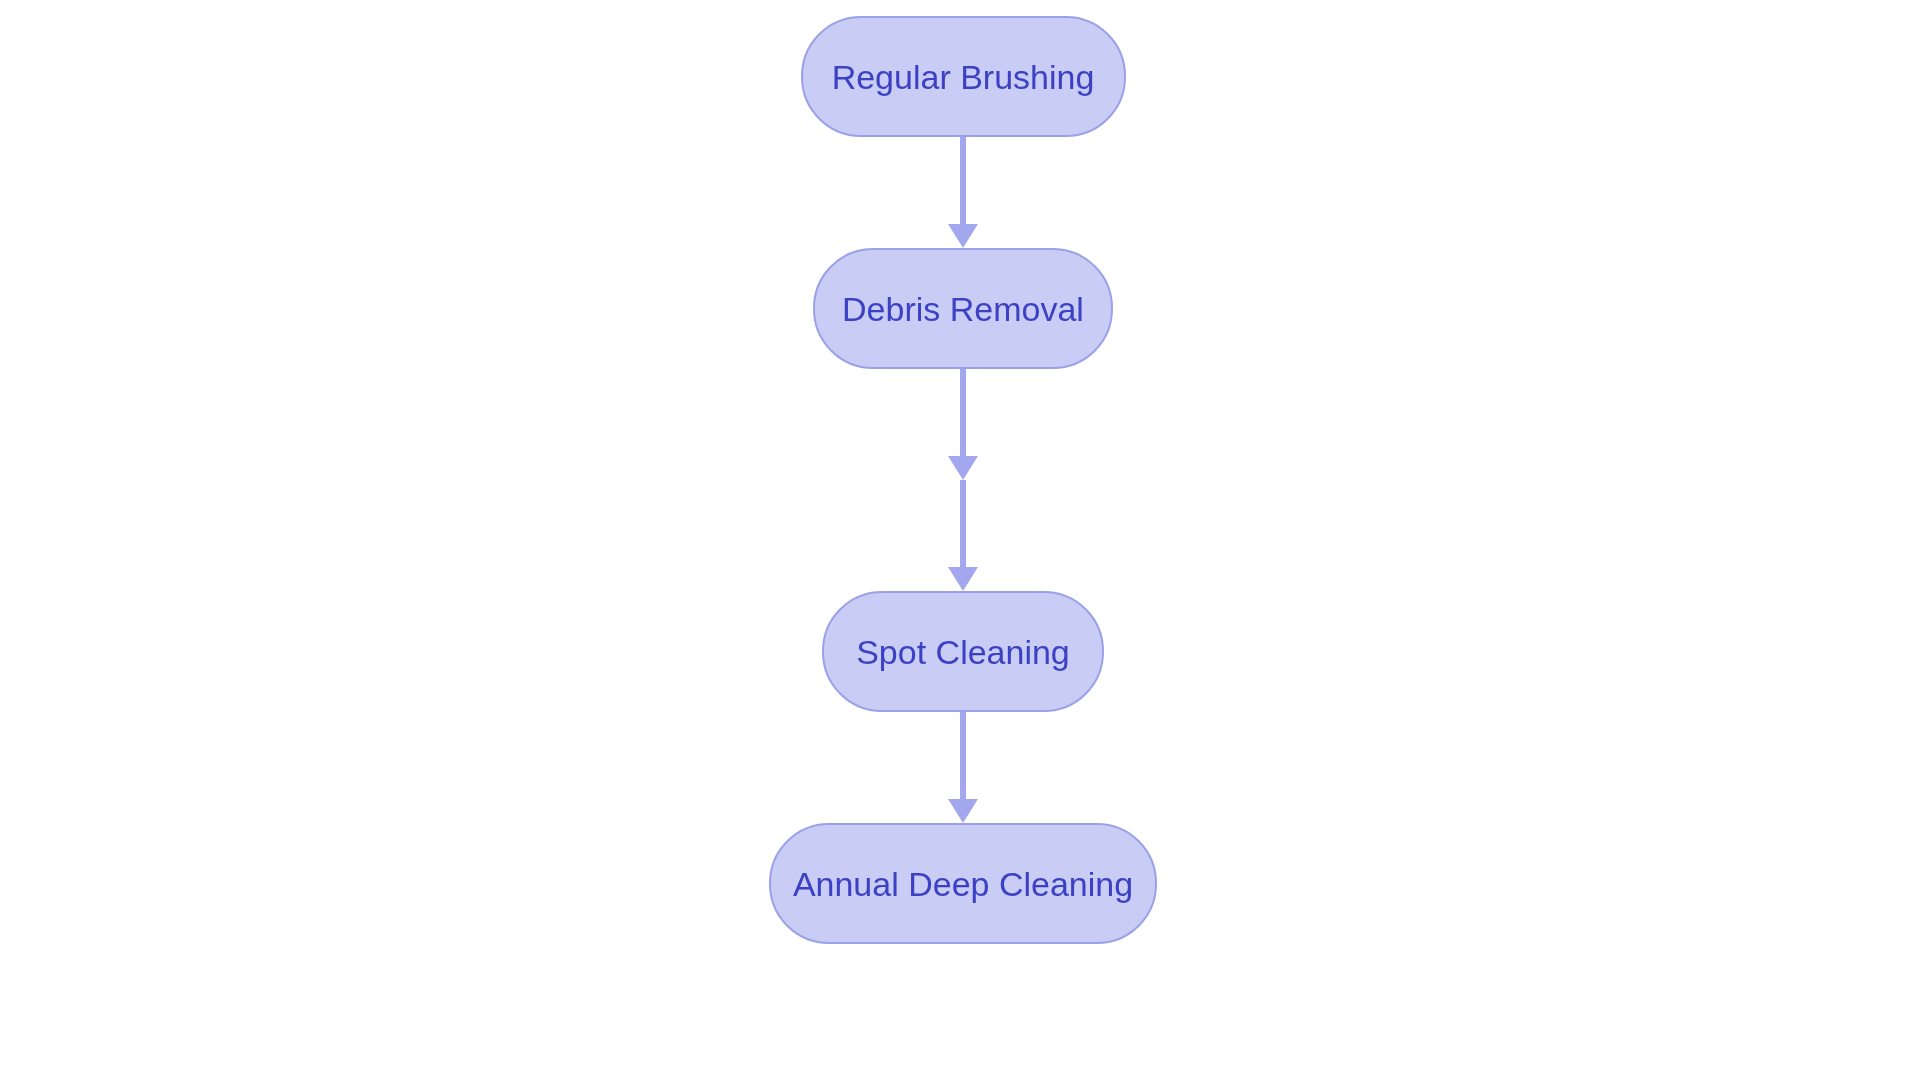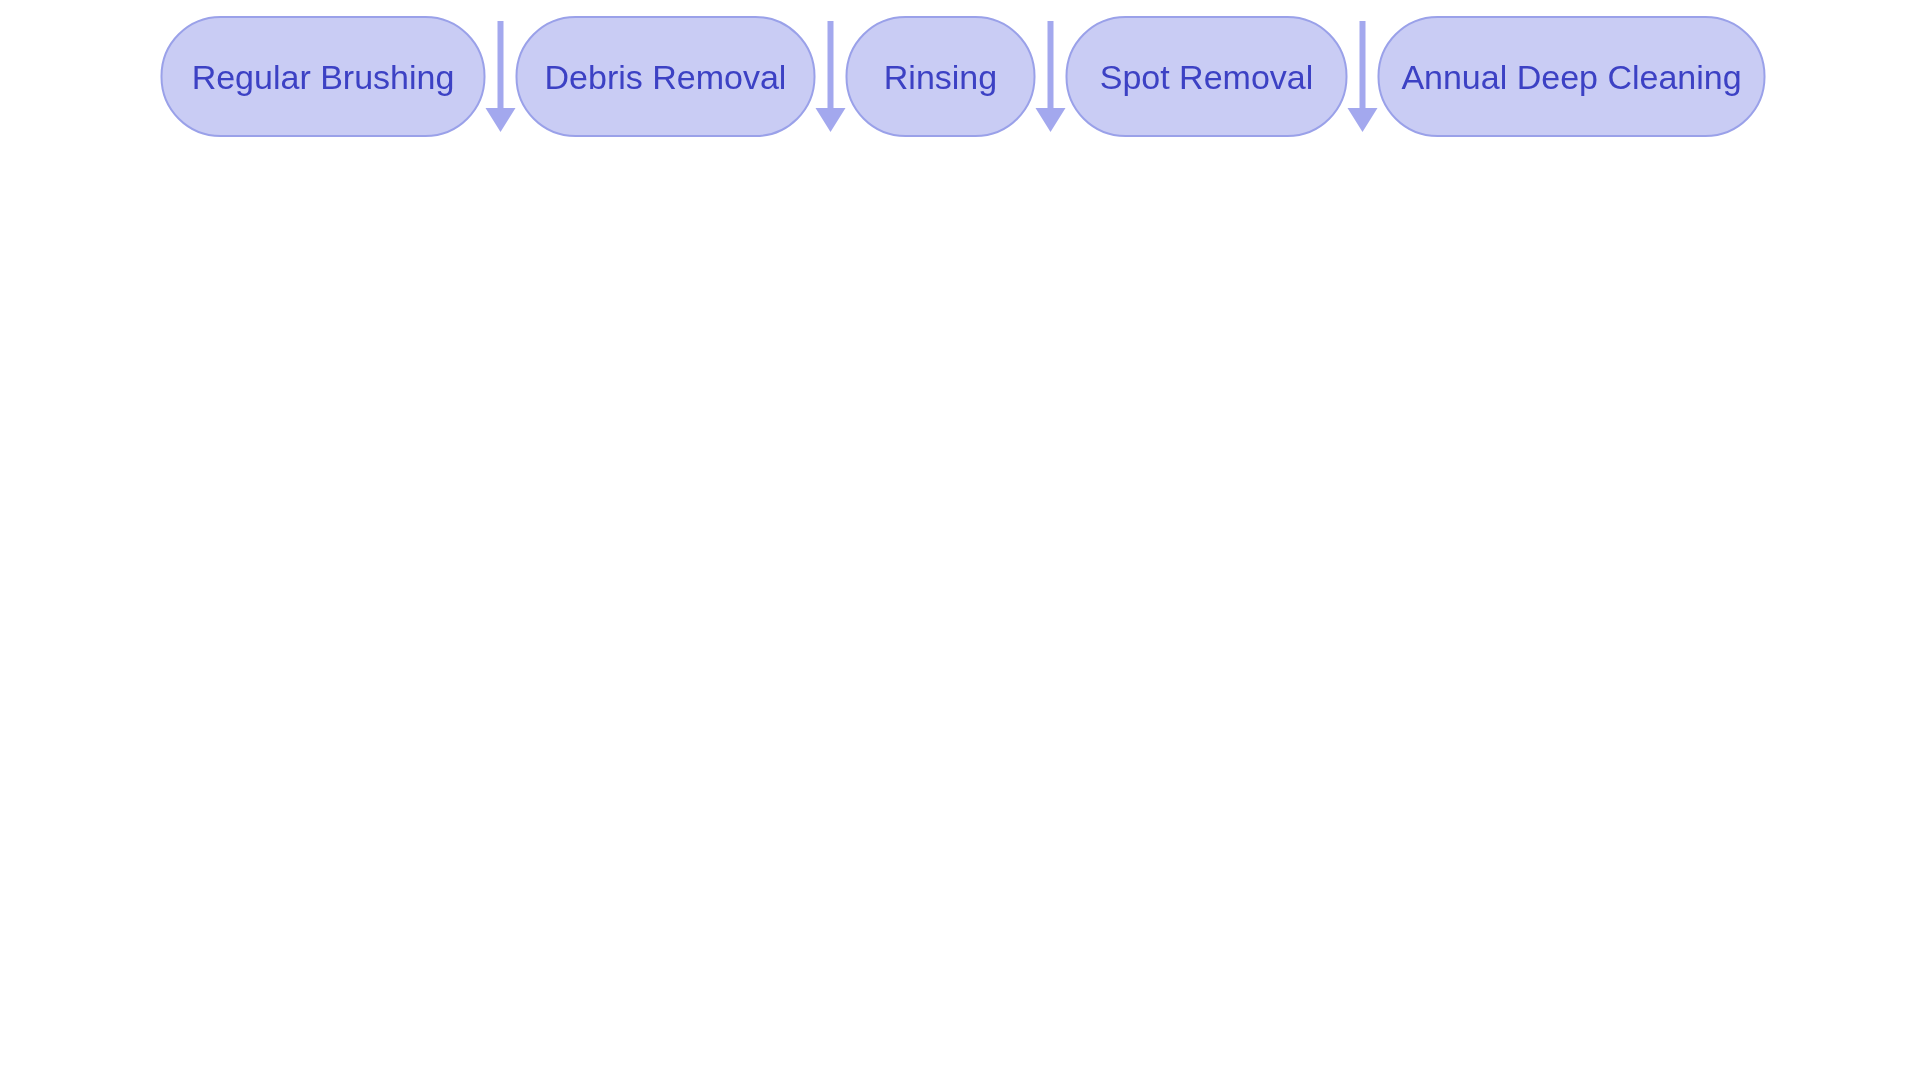--- a/index.html
+++ b/index.html
@@ -11,21 +11,21 @@
     overflow: hidden;
     font-family: "Liberation Sans", sans-serif;
   }
 
   .flow-canvas {
     position: absolute;
     left: 963px;
     top: 16px;
     transform: translateX(-50%);
     display: flex;
-    flex-direction: row;
+    flex-direction: column;
     align-items: center;
   }
 
   .flow-node {
     box-sizing: border-box;
     height: 121px;
     border-radius: 60px;
     background: var(--node-fill, #c9ccf4);
     border: 2px solid var(--node-border, #9aa1e9);
     display: flex;
@@ -81,31 +81,28 @@
 
   <div class="flow-node n1">
     <span>Debris Removal</span>
   </div>
 
   <div class="flow-arrow">
     <div class="arrow-line"></div>
     <div class="arrow-head"></div>
   </div>
 
-  <div class="flow-node n2">
-    <span>Rinsing</span>
-  </div>
 
   <div class="flow-arrow">
     <div class="arrow-line"></div>
     <div class="arrow-head"></div>
   </div>
 
   <div class="flow-node n3">
-    <span>Spot Removal</span>
+    <span>Spot Cleaning</span>
   </div>
 
   <div class="flow-arrow">
     <div class="arrow-line"></div>
     <div class="arrow-head"></div>
   </div>
 
   <div class="flow-node n4">
     <span>Annual Deep Cleaning</span>
   </div>

